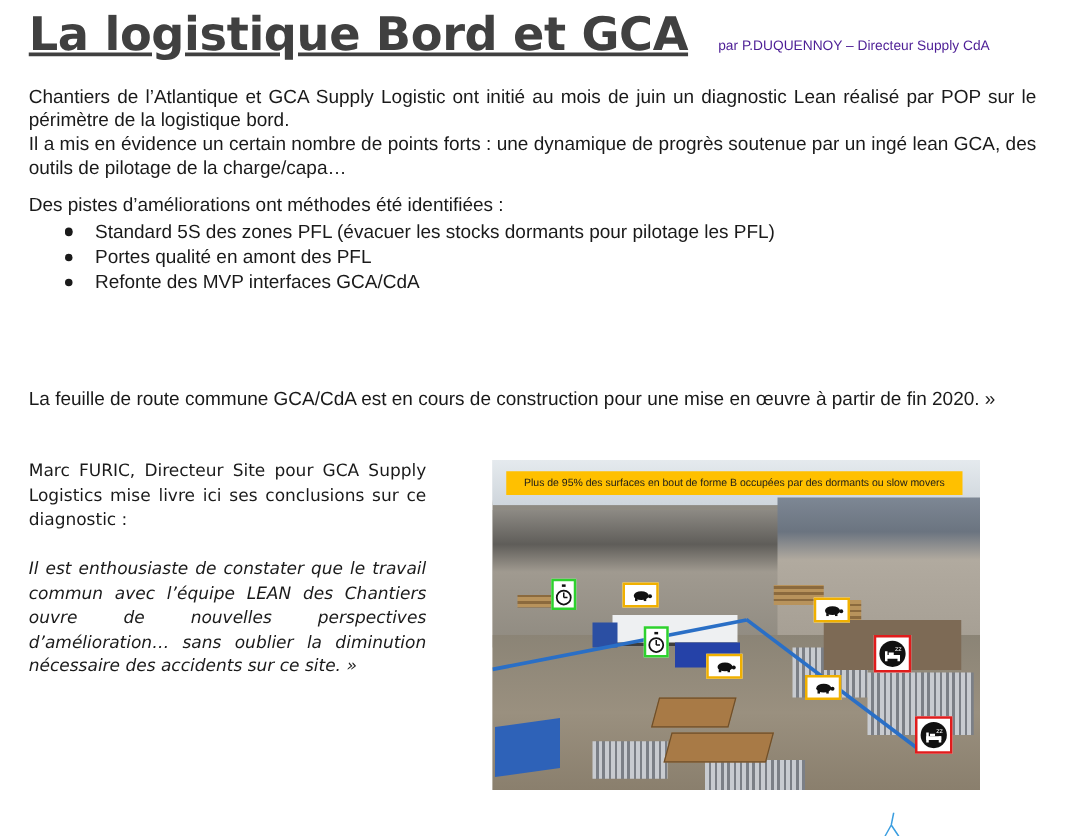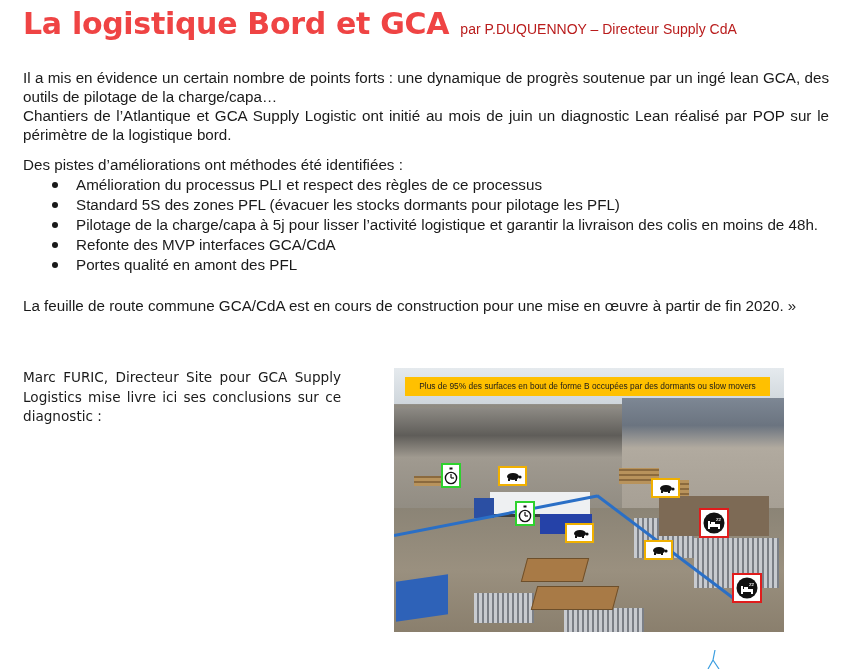--- a/index.html
+++ b/index.html
@@ -17,29 +17,30 @@
     }
     .title-row {
       position: absolute;
       left: 23px;
       top: 6px;
       white-space: nowrap;
     }
     .title {
       font-family: "DejaVu Sans", sans-serif;
       font-weight: bold;
-      font-size: 30px;
-      color: #ef4444;
+      font-size: 37px;
+      color: #404040;
       letter-spacing: -0.3px;
+      text-decoration: underline;
     }
     .byline {
       font-family: "Liberation Sans", sans-serif;
-      font-size: 14px;
-      color: #b91c1c;
-      margin-left: 6px;
+      font-size: 11px;
+      color: #4c1d95;
+      margin-left: 19px;
     }
     .para {
       position: absolute;
       left: 23px;
       width: 806px;
       font-family: "Liberation Sans", sans-serif;
       font-size: 15.2px;
       line-height: 19px;
       text-align: justify;
       color: #1a1a1a;
@@ -68,21 +69,21 @@
     }
     .bullets li .dot {
       position: absolute;
       left: 29px;
       top: 7px;
       width: 6px;
       height: 6px;
       border-radius: 50%;
       background: #1a1a1a;
     }
-    .p3 { top: 296px; }
+    .p3 { top: 310px; }
     .left-col {
       position: absolute;
       left: 23px;
       top: 368px;
       width: 318px;
       font-family: "DejaVu Sans", sans-serif;
       font-size: 13.6px;
       line-height: 19.5px;
       color: #1a1a1a;
       text-align: justify;
@@ -179,39 +180,39 @@
   </style>
 </head>
 <body>
 
 <div class="title-row">
   <span class="title">La logistique Bord et GCA</span>
   <span class="byline">par P.DUQUENNOY – Directeur Supply CdA</span>
 </div>
 
 <div class="para p1">
+  <div>Chantiers de l’Atlantique et GCA Supply Logistic ont initié au mois de juin un diagnostic Lean réalisé par POP sur le périmètre de la logistique bord.</div>
   <div>Il a mis en évidence un certain nombre de points forts : une dynamique de progrès soutenue par un ingé lean GCA, des outils de pilotage de la charge/capa…</div>
-  <div>Chantiers de l’Atlantique et GCA Supply Logistic ont initié au mois de juin un diagnostic Lean réalisé par POP sur le périmètre de la logistique bord.</div>
 </div>
 
 <div class="para p2">Des pistes d’améliorations ont méthodes été identifiées :</div>
 
 <ul class="bullets">
-  <li><span class="dot"></span><span>Amélioration du processus PLI et respect des règles de ce processus</span></li>
+  <li><span class="dot"></span></li>
   <li><span class="dot"></span><span>Standard 5S des zones PFL (évacuer les stocks dormants pour pilotage les PFL)</span></li>
-  <li><span class="dot"></span><span>Pilotage de la charge/capa à 5j pour lisser l’activité logistique et garantir la livraison des colis en moins de 48h.</span></li>
+  <li><span class="dot"></span><span>Portes qualité en amont des PFL</span></li>
   <li><span class="dot"></span><span>Refonte des MVP interfaces GCA/CdA</span></li>
-  <li><span class="dot"></span><span>Portes qualité en amont des PFL</span></li>
 </ul>
 
 <div class="para p3">La feuille de route commune GCA/CdA est en cours de construction pour une mise en œuvre à partir de fin 2020. »</div>
 
 <div class="left-col">
   <p>Marc FURIC, Directeur Site pour GCA Supply Logistics mise livre ici ses conclusions sur ce diagnostic :</p>
   <div class="gap"></div>
+  <p class="quote">Il est enthousiaste de constater que le travail commun avec l’équipe LEAN des Chantiers ouvre de nouvelles perspectives d’amélioration… sans oublier la diminution nécessaire des accidents sur ce site. »</p>
 </div>
 
 <div class="photo">
   <div class="sky"></div>
   <div class="bridge"></div>
   <div class="wall-left"></div>
   <div class="wall-right"></div>
   <div class="ground"></div>
 
   <div class="pallets" style="left:225px;top:100px;width:40px;height:16px;"></div>

